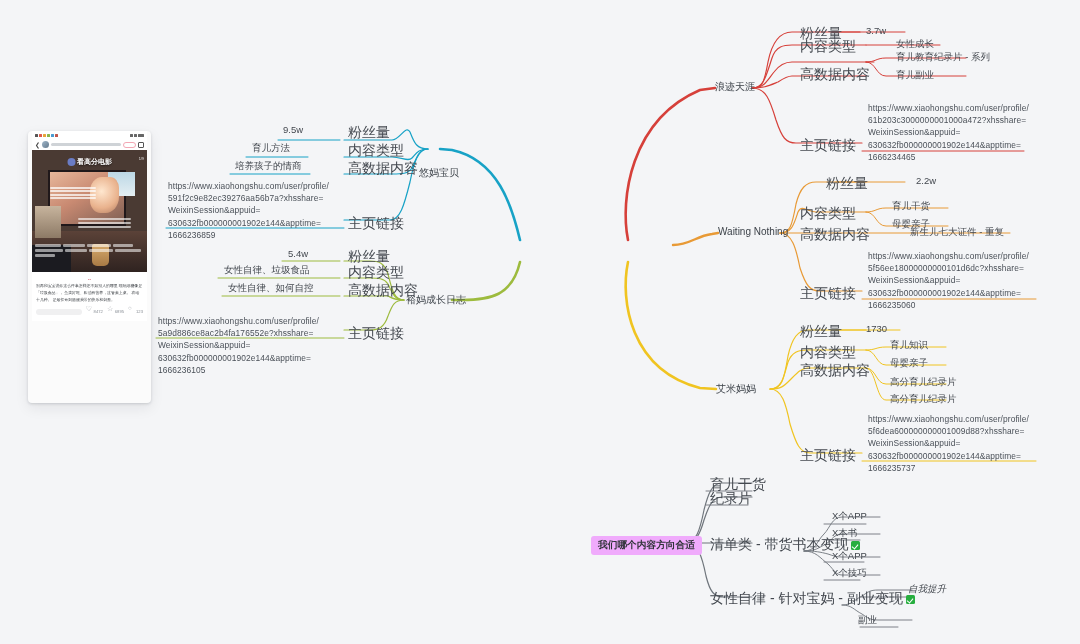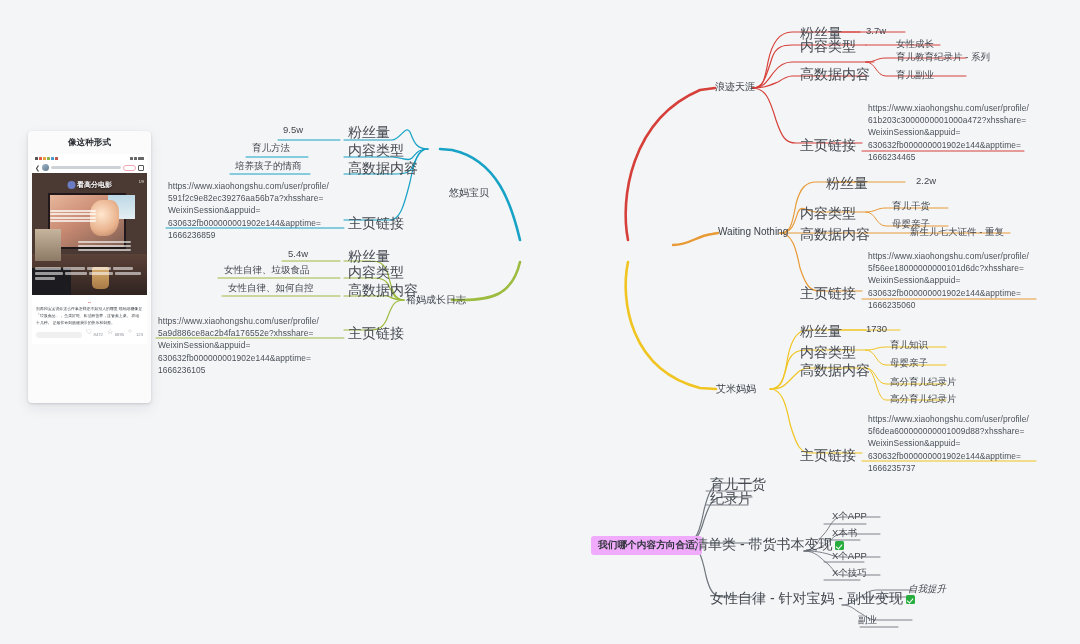--- a/index.html
+++ b/index.html
@@ -332,21 +332,21 @@
   <div class="node lvl3" style="left:890px; top:376px;">高分育儿纪录片</div>
   <div class="node lvl3" style="left:890px; top:393px;">高分育儿纪录片</div>
 
   <div class="node lvl2" style="left:800px; top:447px;">主页链接</div>
   <div class="urltext" style="left:868px; top:413px; width:178px;">https://www.xiaohongshu.com/user/profile/
 5f6dea600000000001009d88?xhsshare=
 WeixinSession&amp;appuid=
 630632fb000000001902e144&amp;apptime=
 1666235737</div>
 
-  <div class="node lvl1" style="left:449px; top:166px;margin-top:20px;">悠妈宝贝</div>
+  <div class="node lvl1" style="left:419px; top:166px;">悠妈宝贝</div>
 
   <div class="node lvl2" style="left:348px; top:124px;">粉丝量</div>
   <div class="node lvl3" style="left:283px; top:124px;">9.5w</div>
 
   <div class="node lvl2" style="left:348px; top:142px;">内容类型</div>
   <div class="node lvl3" style="left:252px; top:142px;">育儿方法</div>
 
   <div class="node lvl2" style="left:348px; top:160px;">高数据内容</div>
   <div class="node lvl3" style="left:235px; top:160px;">培养孩子的情商</div>
 
@@ -373,36 +373,35 @@
 5a9d886ce8ac2b4fa176552e?xhsshare=
 WeixinSession&amp;appuid=
 630632fb000000001902e144&amp;apptime=
 1666236105</div>
 
   <div id="subroot">我们哪个内容方向合适</div>
 
   <div class="node lvl2" style="left:710px; top:476px;">育儿干货</div>
   <div class="node lvl2" style="left:710px; top:490px;">纪录片</div>
 
-  <div class="node lvl2" style="left:694px; top:536px;">
+  <div class="node lvl2" style="left:710px; top:536px;">
     <span>清单类 - 带货书本变现</span><span class="check"></span>
   </div>
   <div class="node lvl3" style="left:832px; top:510px;">X个APP</div>
   <div class="node lvl3" style="left:832px; top:527px;">X本书</div>
   <div class="node lvl3" style="left:832px; top:550px;">X个APP</div>
   <div class="node lvl3" style="left:832px; top:567px;">X个技巧</div>
 
   <div class="node lvl2" style="left:710px; top:590px;">
     <span>女性自律 - 针对宝妈 - 副业变现</span><span class="check"></span>
   </div>
   <div class="node lvl3" style="left:908px; top:583px;font-style:italic;">自我提升</div>
   <div class="node lvl3" style="left:858px; top:614px;">副业</div>
 
   <div id="shotcard">
-    <div class="cap">像这种形式</div>
 
     <div class="phone">
       <div class="statusbar">
         <div class="sb-dots">
           <i style="background:#555"></i>
             <i style="background:#e05a4a"></i>
           <i style="background:#e8a33a"></i>
             <i style="background:#8bb54a"></i>
           <i style="background:#4a9ad0"></i>
             <i style="background:#c0554a"></i>

